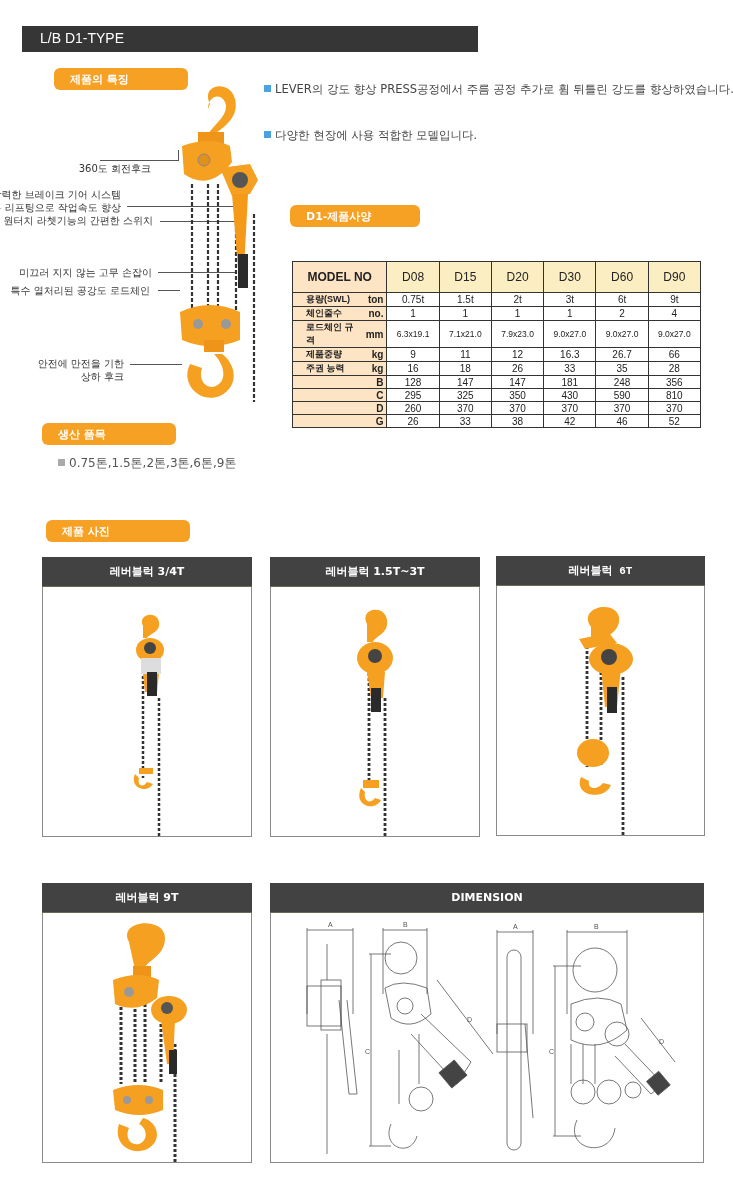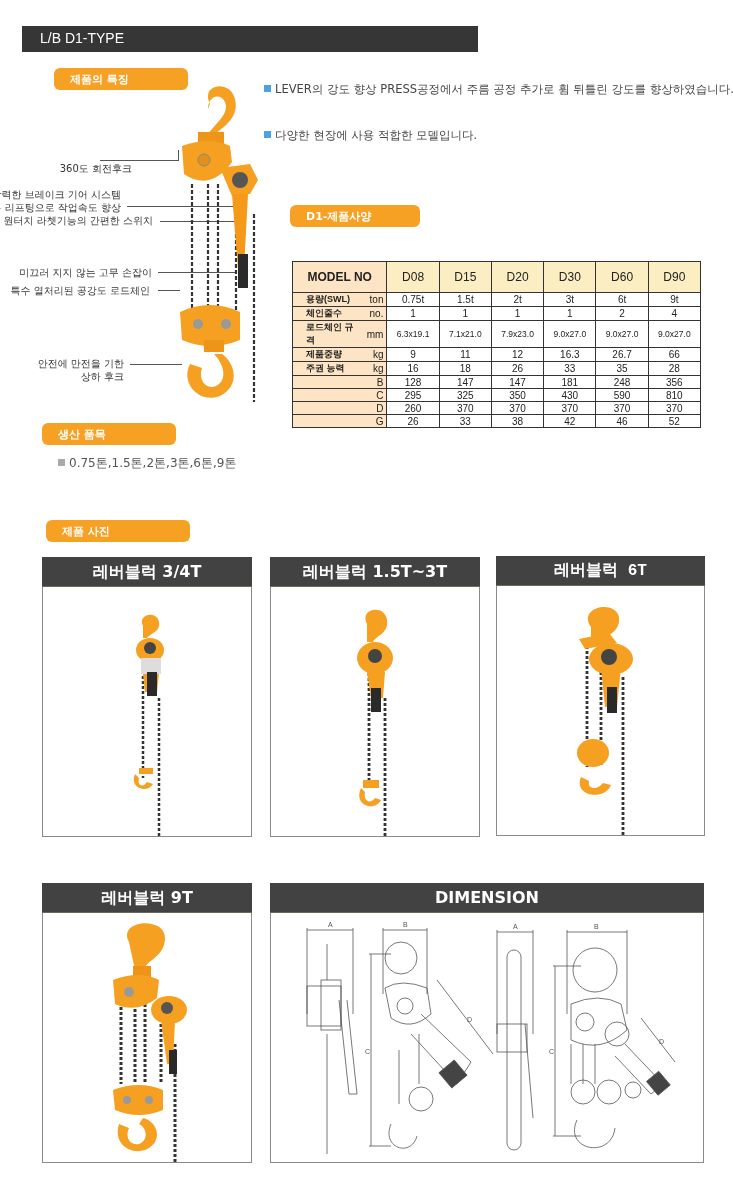--- a/index.html
+++ b/index.html
@@ -21,30 +21,30 @@
 
   
   .hero { position: absolute; left: 170px; top: 84px; width: 90px; height: 320px; }
 
   
   table.spec { position: absolute; left: 292px; top: 261px; width: 409px; border-collapse: collapse; font-family: "Liberation Sans", sans-serif; }
   table.spec td, table.spec th { border: 1px solid #333; font-size: 10px; text-align: center; height: 13px; padding: 0; font-weight: normal; color: #222; }
   table.spec thead th { height: 31px; font-size: 12px; background: #fbeec2; }
   table.spec thead th.model { background: #fde4c4; font-weight: bold; font-size: 12px; width: 94px; text-align: center; }
   table.spec td.lbl { background: #fde4c4; text-align: left; padding-left: 13px; font-weight: bold; font-size: 9px; width: 64px; border-right: none; }
-  table.spec td.unit { background: #fde4c4; text-align: right; padding-right: 3px; width: 30px; border-left: none; font-size: 10px; }
+  table.spec td.unit { background: #fde4c4; text-align: right; padding-right: 3px; width: 30px; border-left: none; font-size: 10px; font-weight: bold; }
   table.spec td.val { width: 52px; background: #fff; }
   table.spec td.small { font-size: 8.5px; }
 
   .avail { position: absolute; left: 58px; top: 455px; font-size: 12px; color: #555; }
   .avail .sq { display:inline-block; width:7px; height:7px; background:#aaa; margin-right:4px; vertical-align:1px; }
 
   .card { position: absolute; border: 1px solid #8a8a8a; background: #fff; }
   .card .head { position: absolute; left: -1px; right: -1px; top: -1px; height: 30px; background: #424242; border-bottom: 1px solid #6a6a55; }
-  .card .head span { display: block; text-align: center; color: #fff; font-size: 16px; font-weight: bold; line-height: 30px; }
+  .card .head span { display: block; text-align: center; color: #fff; font-size: 11px; font-weight: bold; line-height: 30px; }
   .card .body { position: absolute; left: 0; right: 0; top: 30px; bottom: 0; overflow: hidden; }
   .card svg { position: absolute; }
 </style>
 </head>
 <body>
 
 <div class="title-bar">
   <span>L/B D1-TYPE</span>
 </div>
 
@@ -52,21 +52,21 @@
   <span>제품의 특징</span>
 </div>
 
 <div class="bullet" style="left:264px;top:82px;">
   <span class="sq" style="background:#4aa3df"></span><span>LEVER의 강도 향상 PRESS공정에서 주름 공정 추가로 휨 뒤틀린 강도를 향상하였습니다.</span>
 </div>
 <div class="bullet" style="left:264px;top:128px;">
   <span class="sq" style="background:#4aa3df"></span><span>다양한 현장에 사용 적합한 모델입니다.</span>
 </div>
 
-<div class="callout" style="right:601px;top:162px;">360도 회전후크</div>
+<div class="callout" style="right:582px;top:162px;">360도 회전후크</div>
 <div class="vleader" style="left:178px;top:150px;height:10px;"></div>
 <div class="leader" style="left:100px;top:160px;width:79px;"></div>
 
 <div class="callout" style="right:612px;top:188px;">강력한 브레이크 기어 시스템</div>
 <div class="callout" style="right:612px;top:201px;">빠른 리프팅으로 작업속도 향상</div>
 <div class="leader" style="left:127px;top:206px;width:115px;"></div>
 <div class="callout" style="right:580px;top:214px;">원터치 라쳇기능의 간편한 스위치</div>
 <div class="leader" style="left:160px;top:221px;width:82px;"></div>
 
 <div class="callout" style="right:581px;top:266px;">미끄러 지지 않는 고무 손잡이</div>

